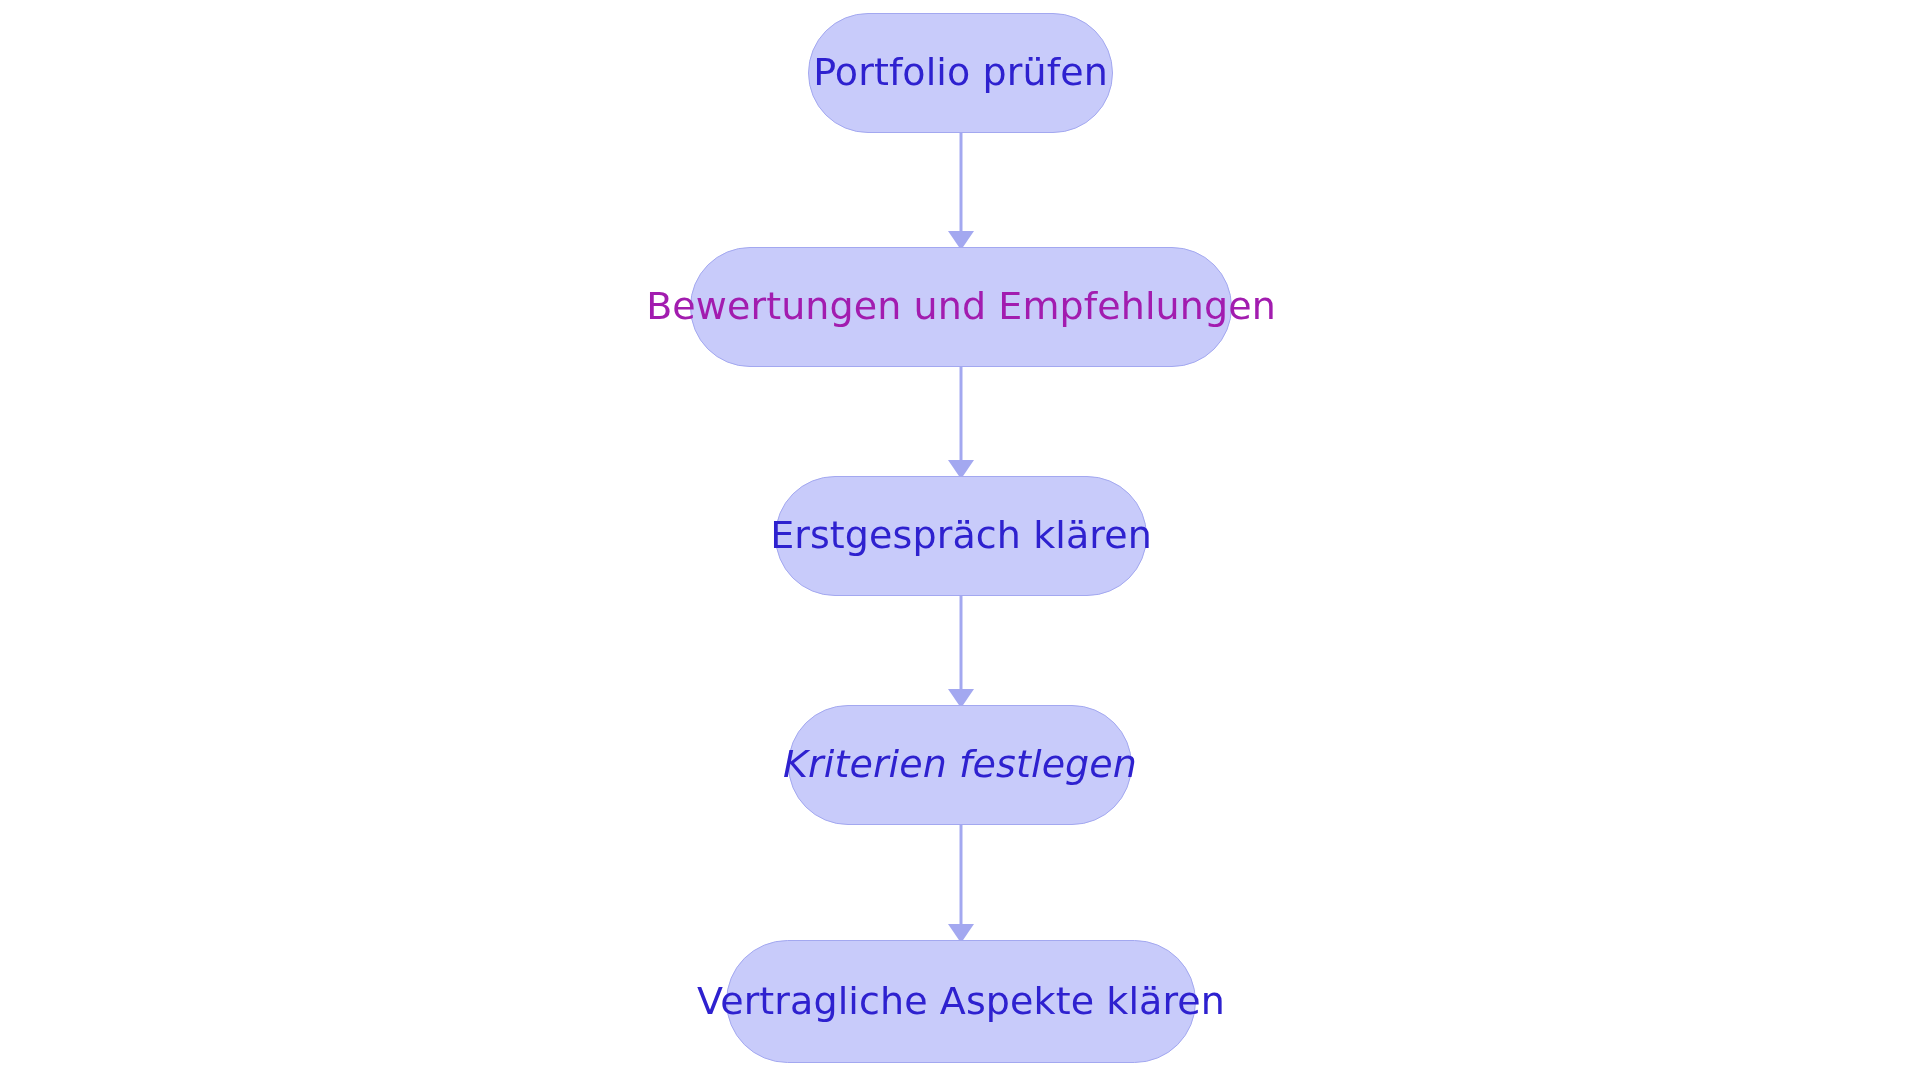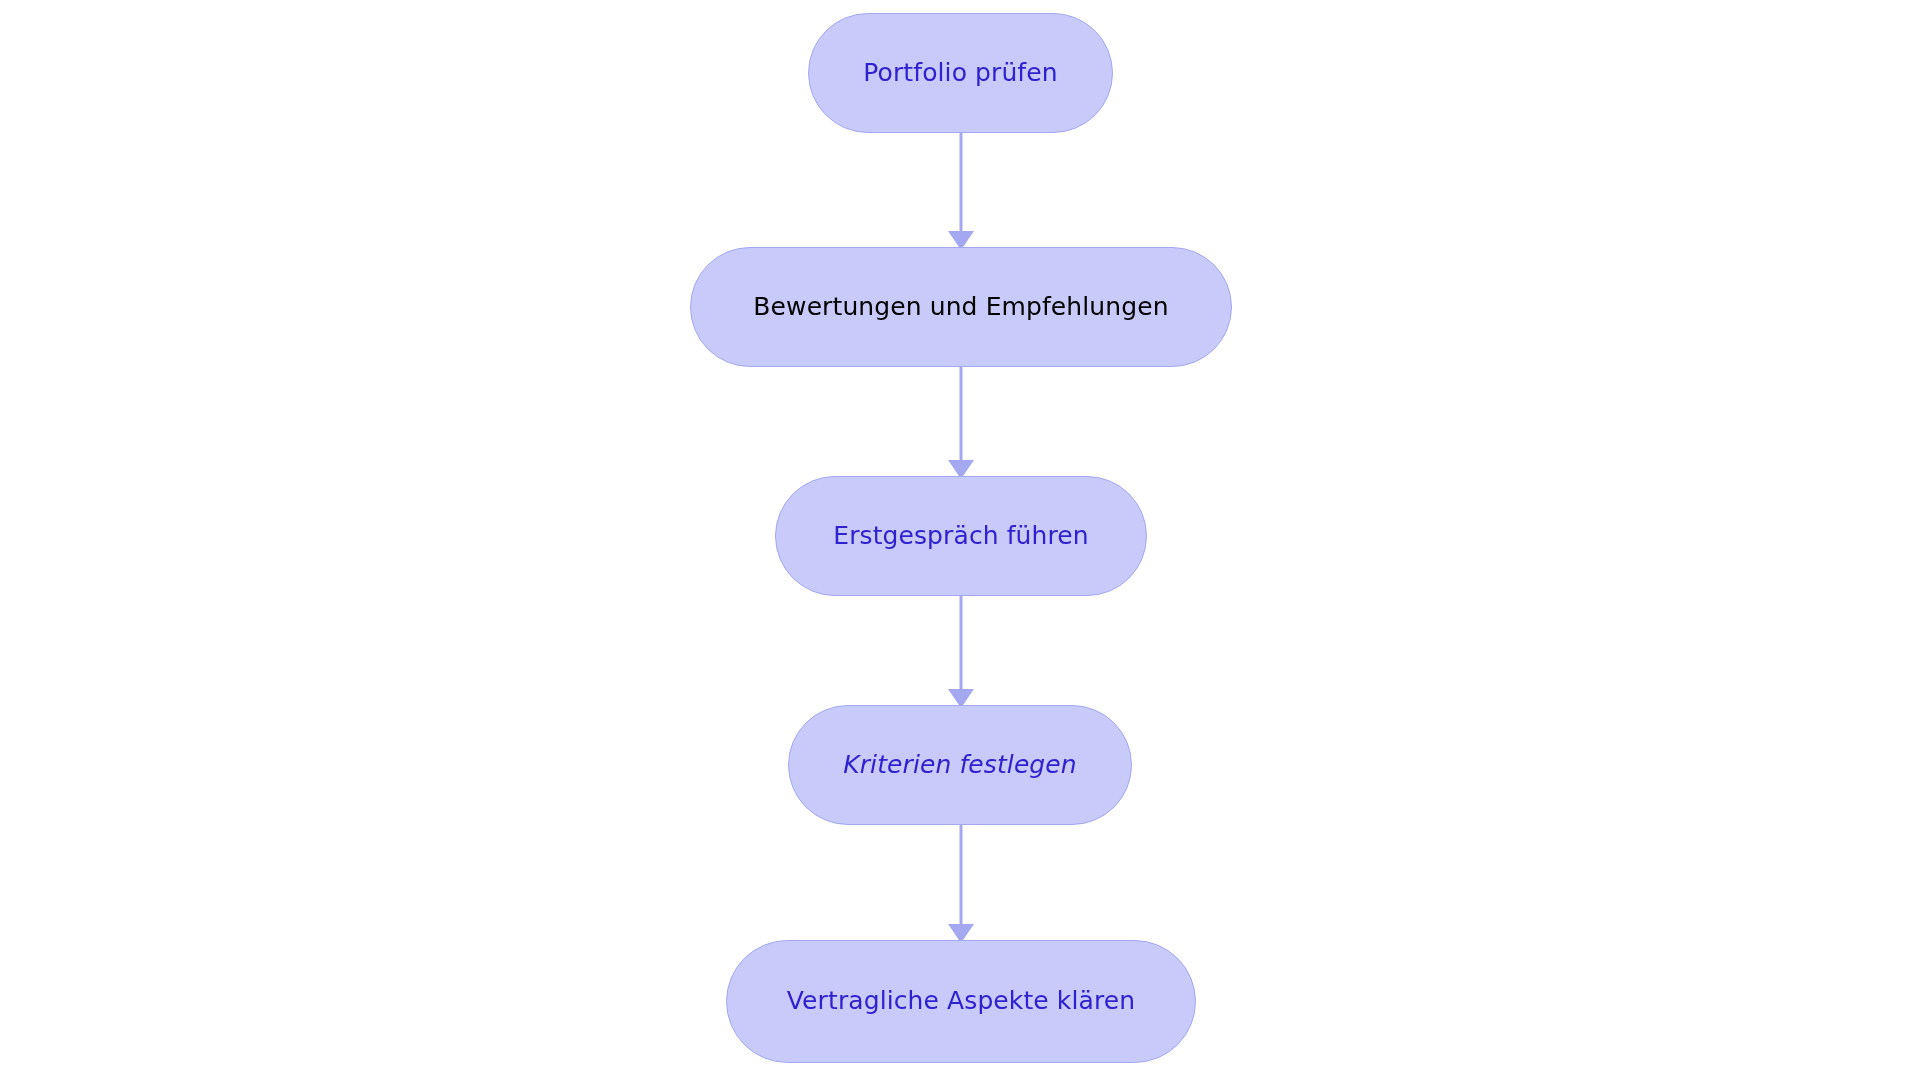--- a/index.html
+++ b/index.html
@@ -30,21 +30,21 @@
     border-radius: 999px;
     display: flex;
     align-items: center;
     justify-content: center;
     text-align: center;
   }
 
   .flow-node-label {
     color: #2e21cf;
     font-family: "DejaVu Sans", "Liberation Sans", sans-serif;
-    font-size: 25px;
+    font-size: 38px;
     font-weight: 400;
     line-height: 1.15;
     letter-spacing: 0.1px;
     white-space: nowrap;
     user-select: none;
   }
 
   .flow-edge {
     position: absolute;
     overflow: visible;
@@ -83,25 +83,25 @@
       <line class="flow-edge-line" x1="961" y1="825" x2="961" y2="925" stroke="#a3a8f0"></line>
       <polygon class="flow-edge-arrowhead" points="948,924 974,924 961,943" fill="#a3a8f0"></polygon>
     </g>
   </svg>
 
   <div class="flow-node" style="left: 808px; top: 13px; width: 305px; height: 120px; background: rgb(200, 203, 250); border-color: rgb(163, 168, 240);">
     <span class="flow-node-label" style="color: rgb(46, 33, 207);">Portfolio prüfen</span>
   </div>
 
   <div class="flow-node" style="left: 690px; top: 247px; width: 542px; height: 120px; background: rgb(200, 203, 250); border-color: rgb(163, 168, 240);">
-    <span class="flow-node-label" style="color: #000000;">Bewertungen und Empfehlungen</span>
+    <span class="flow-node-label" style="color: #a21caf;">Bewertungen und Empfehlungen</span>
   </div>
 
   <div class="flow-node" style="left: 775px; top: 476px; width: 372px; height: 120px; background: rgb(200, 203, 250); border-color: rgb(163, 168, 240);">
-    <span class="flow-node-label" style="color: rgb(46, 33, 207);">Erstgespräch führen</span>
+    <span class="flow-node-label" style="color: rgb(46, 33, 207);">Erstgespräch klären</span>
   </div>
 
   <div class="flow-node" style="left: 788px; top: 705px; width: 344px; height: 120px; background: rgb(200, 203, 250); border-color: rgb(163, 168, 240);">
     <span class="flow-node-label" style="color: rgb(46, 33, 207); font-style: italic;">Kriterien festlegen</span>
   </div>
 
   <div class="flow-node" style="left: 726px; top: 940px; width: 470px; height: 123px; background: rgb(200, 203, 250); border-color: rgb(163, 168, 240);">
     <span class="flow-node-label" style="color: rgb(46, 33, 207);">Vertragliche Aspekte klären</span>
   </div>
 

